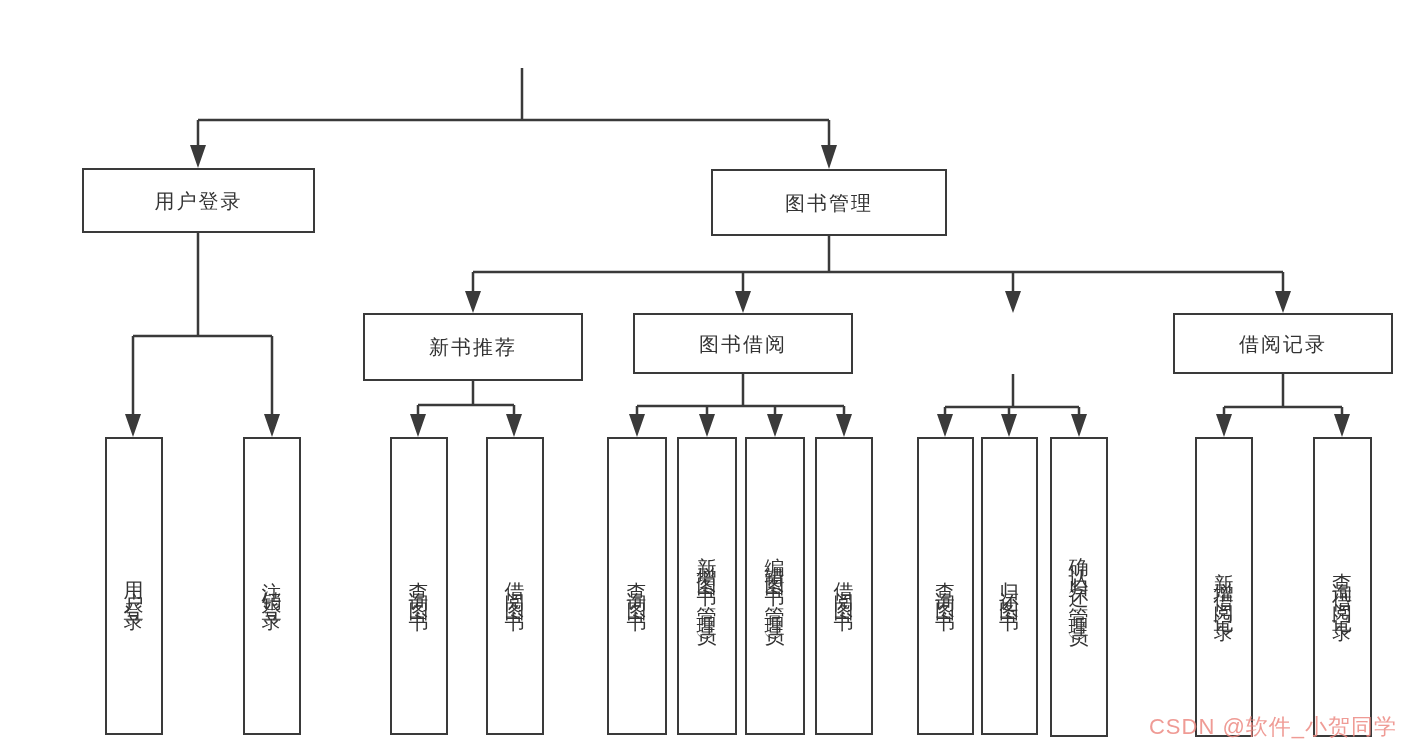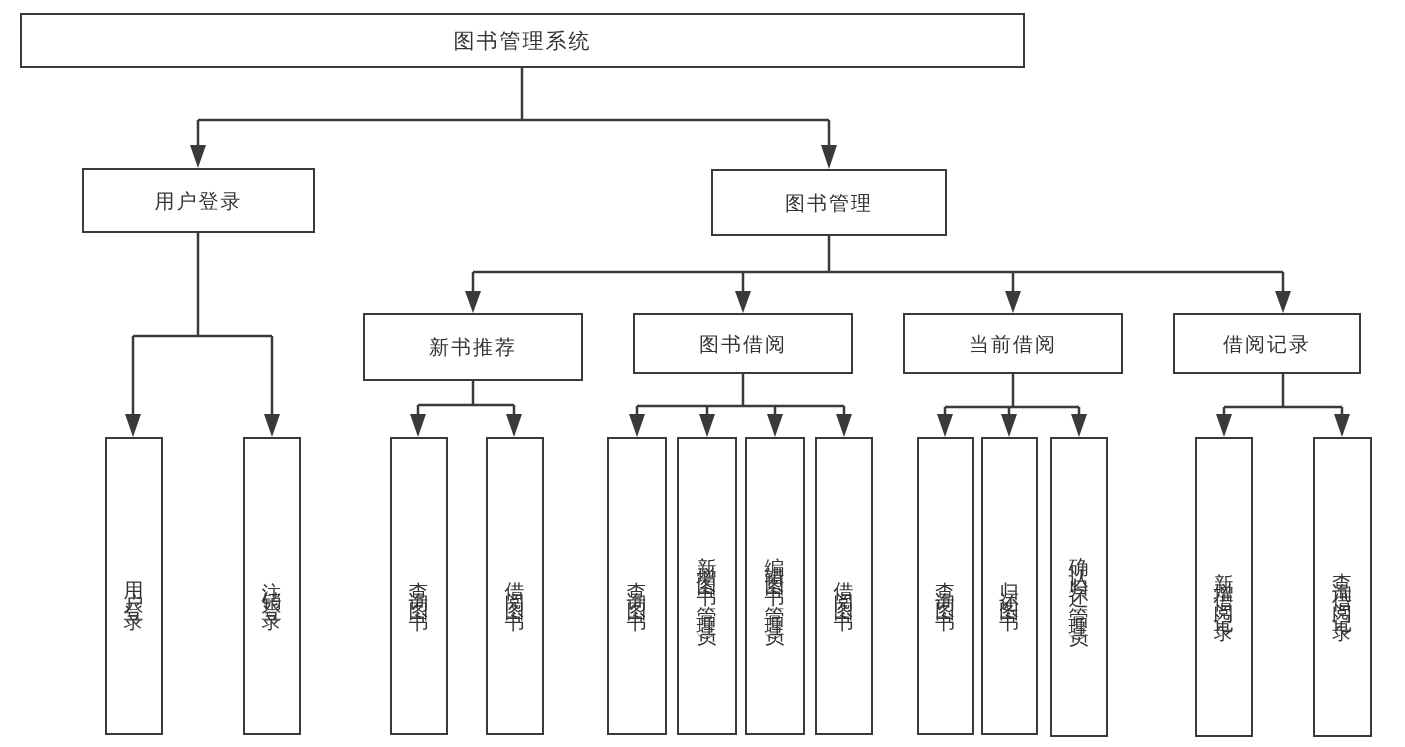--- a/index.html
+++ b/index.html
@@ -80,41 +80,35 @@
              M1005 291 H1021 L1013 313 Z  M1275 291 H1291 L1283 313 Z
              M125 414 H141 L133 437 Z  M264 414 H280 L272 437 Z
              M410 414 H426 L418 437 Z  M506 414 H522 L514 437 Z
              M629 414 H645 L637 437 Z  M699 414 H715 L707 437 Z
              M767 414 H783 L775 437 Z  M836 414 H852 L844 437 Z
              M937 414 H953 L945 437 Z  M1001 414 H1017 L1009 437 Z
              M1071 414 H1087 L1079 437 Z
              M1216 414 H1232 L1224 437 Z  M1334 414 H1350 L1342 437 Z"></path>
   </svg>
 
-  <div class="node hbox root-box" style="left:20px; top:13px; width:1005px; height:55px;">
-    <span>图书管理系统</span>
-  </div>
 
   <div class="node hbox" style="left:82px; top:168px; width:233px; height:65px;">
     <span>用户登录</span>
   </div>
   <div class="node hbox" style="left:711px; top:169px; width:236px; height:67px;">
     <span>图书管理</span>
   </div>
 
   <div class="node hbox" style="left:363px; top:313px; width:220px; height:68px;">
     <span>新书推荐</span>
   </div>
   <div class="node hbox" style="left:633px; top:313px; width:220px; height:61px;justify-content:center;">
     <span>图书借阅</span>
   </div>
-  <div class="node hbox" style="left:903px; top:313px; width:220px; height:61px;">
-    <span>当前借阅</span>
-  </div>
-  <div class="node hbox" style="left:1173px; top:313px; width:188px; height:61px;">
+  <div class="node hbox" style="left:1173px; top:313px; width:220px; height:61px;">
     <span>借阅记录</span>
   </div>
 
   <div class="node vbox" style="left:105px; top:437px; width:58px; height:298px;">
     <span>用户登录</span>
   </div>
   <div class="node vbox" style="left:243px; top:437px; width:58px; height:298px;">
     <span>注销登录</span>
   </div>
 
@@ -148,14 +142,15 @@
     <span>确认归还（管理员）</span>
   </div>
 
   <div class="node vbox" style="left:1195px; top:437px; width:58px; height:300px;">
     <span>新增借阅记录</span>
   </div>
   <div class="node vbox" style="left:1313px; top:437px; width:59px; height:300px;">
     <span>查询借阅记录</span>
   </div>
 
+  <div class="watermark">CSDN @软件_小贺同学</div>
 
 </div>
 
 </body></html>

